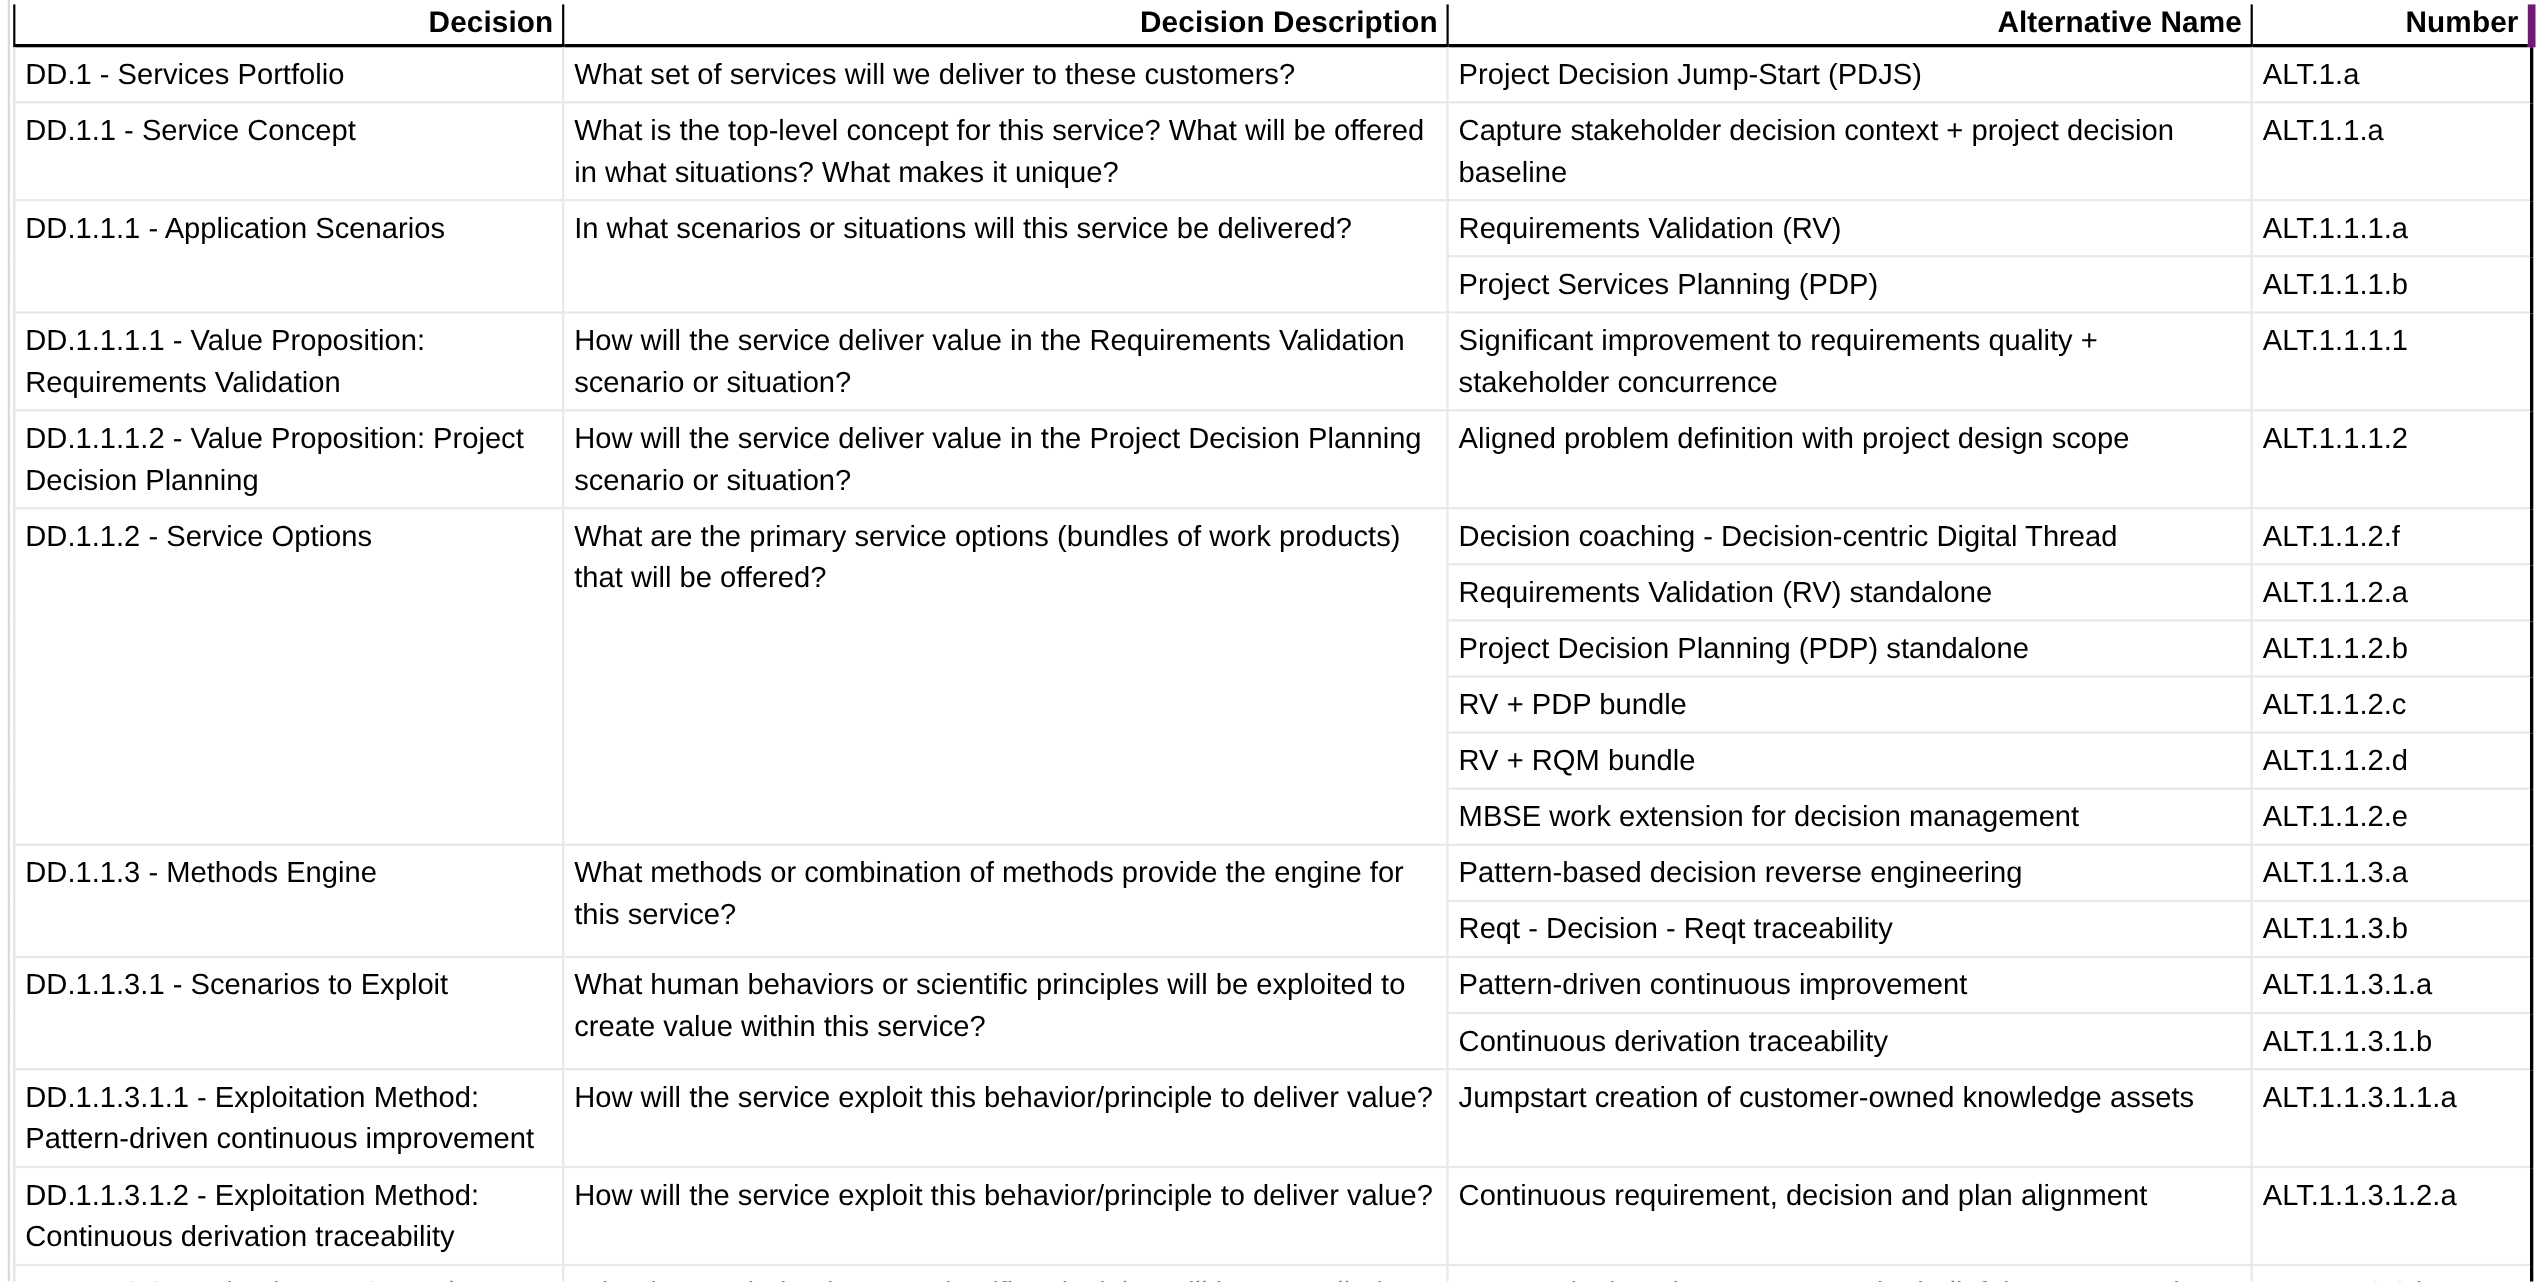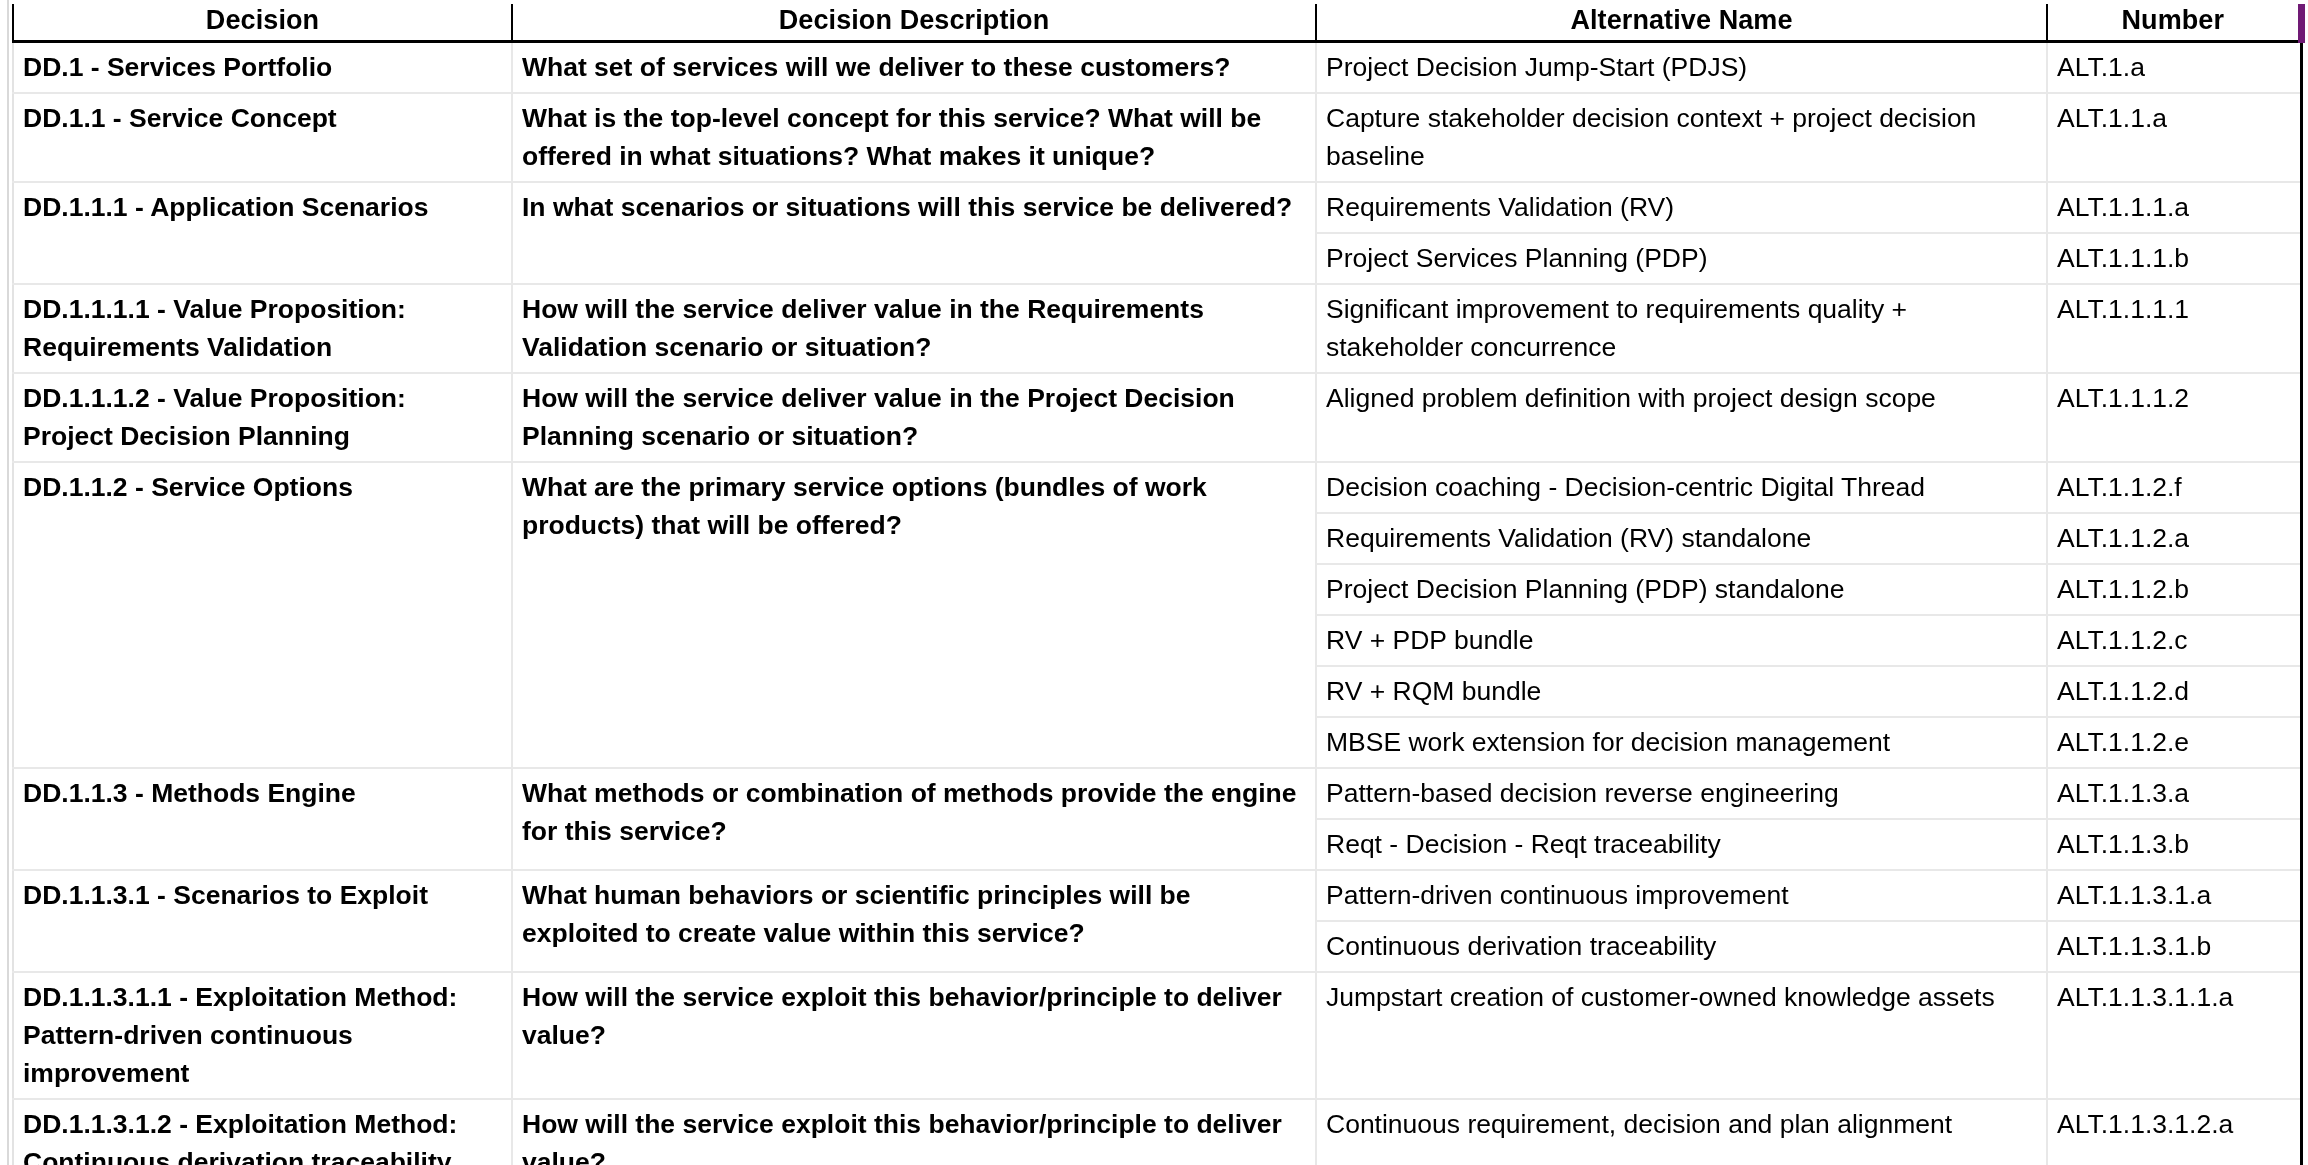--- a/index.html
+++ b/index.html
@@ -50,21 +50,21 @@
 
   table.decision-table col.c-decision      { width: 499px; }
   table.decision-table col.c-description   { width: 804px; }
   table.decision-table col.c-alternative   { width: 731px; }
   table.decision-table col.c-number        { width: 254px; }
 
   
   thead th {
     font-size: 27px;
     font-weight: bold;
-    text-align: center;
+    text-align: right;
     vertical-align: middle;
     height: 33px;
     padding: 0 8px 3px 8px;
     border-bottom: 3px solid #000000;
     border-right: 2px solid #000000;
     background: #ffffff;
     white-space: nowrap;
     letter-spacing: 0.1px;
   }
   thead th:first-child { border-left: 2px solid #000000; }
@@ -84,21 +84,21 @@
   }
   tbody td:first-child { border-left: 2px solid #e3e3e3; }
   tbody td.col-number  { border-right: 3px solid #000000; }
 
   tbody td.col-decision,
   tbody td.col-description,
   tbody td.col-alternative,
   tbody td.col-number { text-align: left; }
 
   
-  tbody td.merged { border-bottom: 2px solid #e8e8e8; font-weight: bold; }
+  tbody td.merged { border-bottom: 2px solid #e8e8e8; }
 
   
   tbody tr:last-child td { border-bottom: 2px solid #e8e8e8; }
 </style>
 </head>
 <body>
 
 <div id="sheet">
 
   <div id="left-gutter-line"></div>

